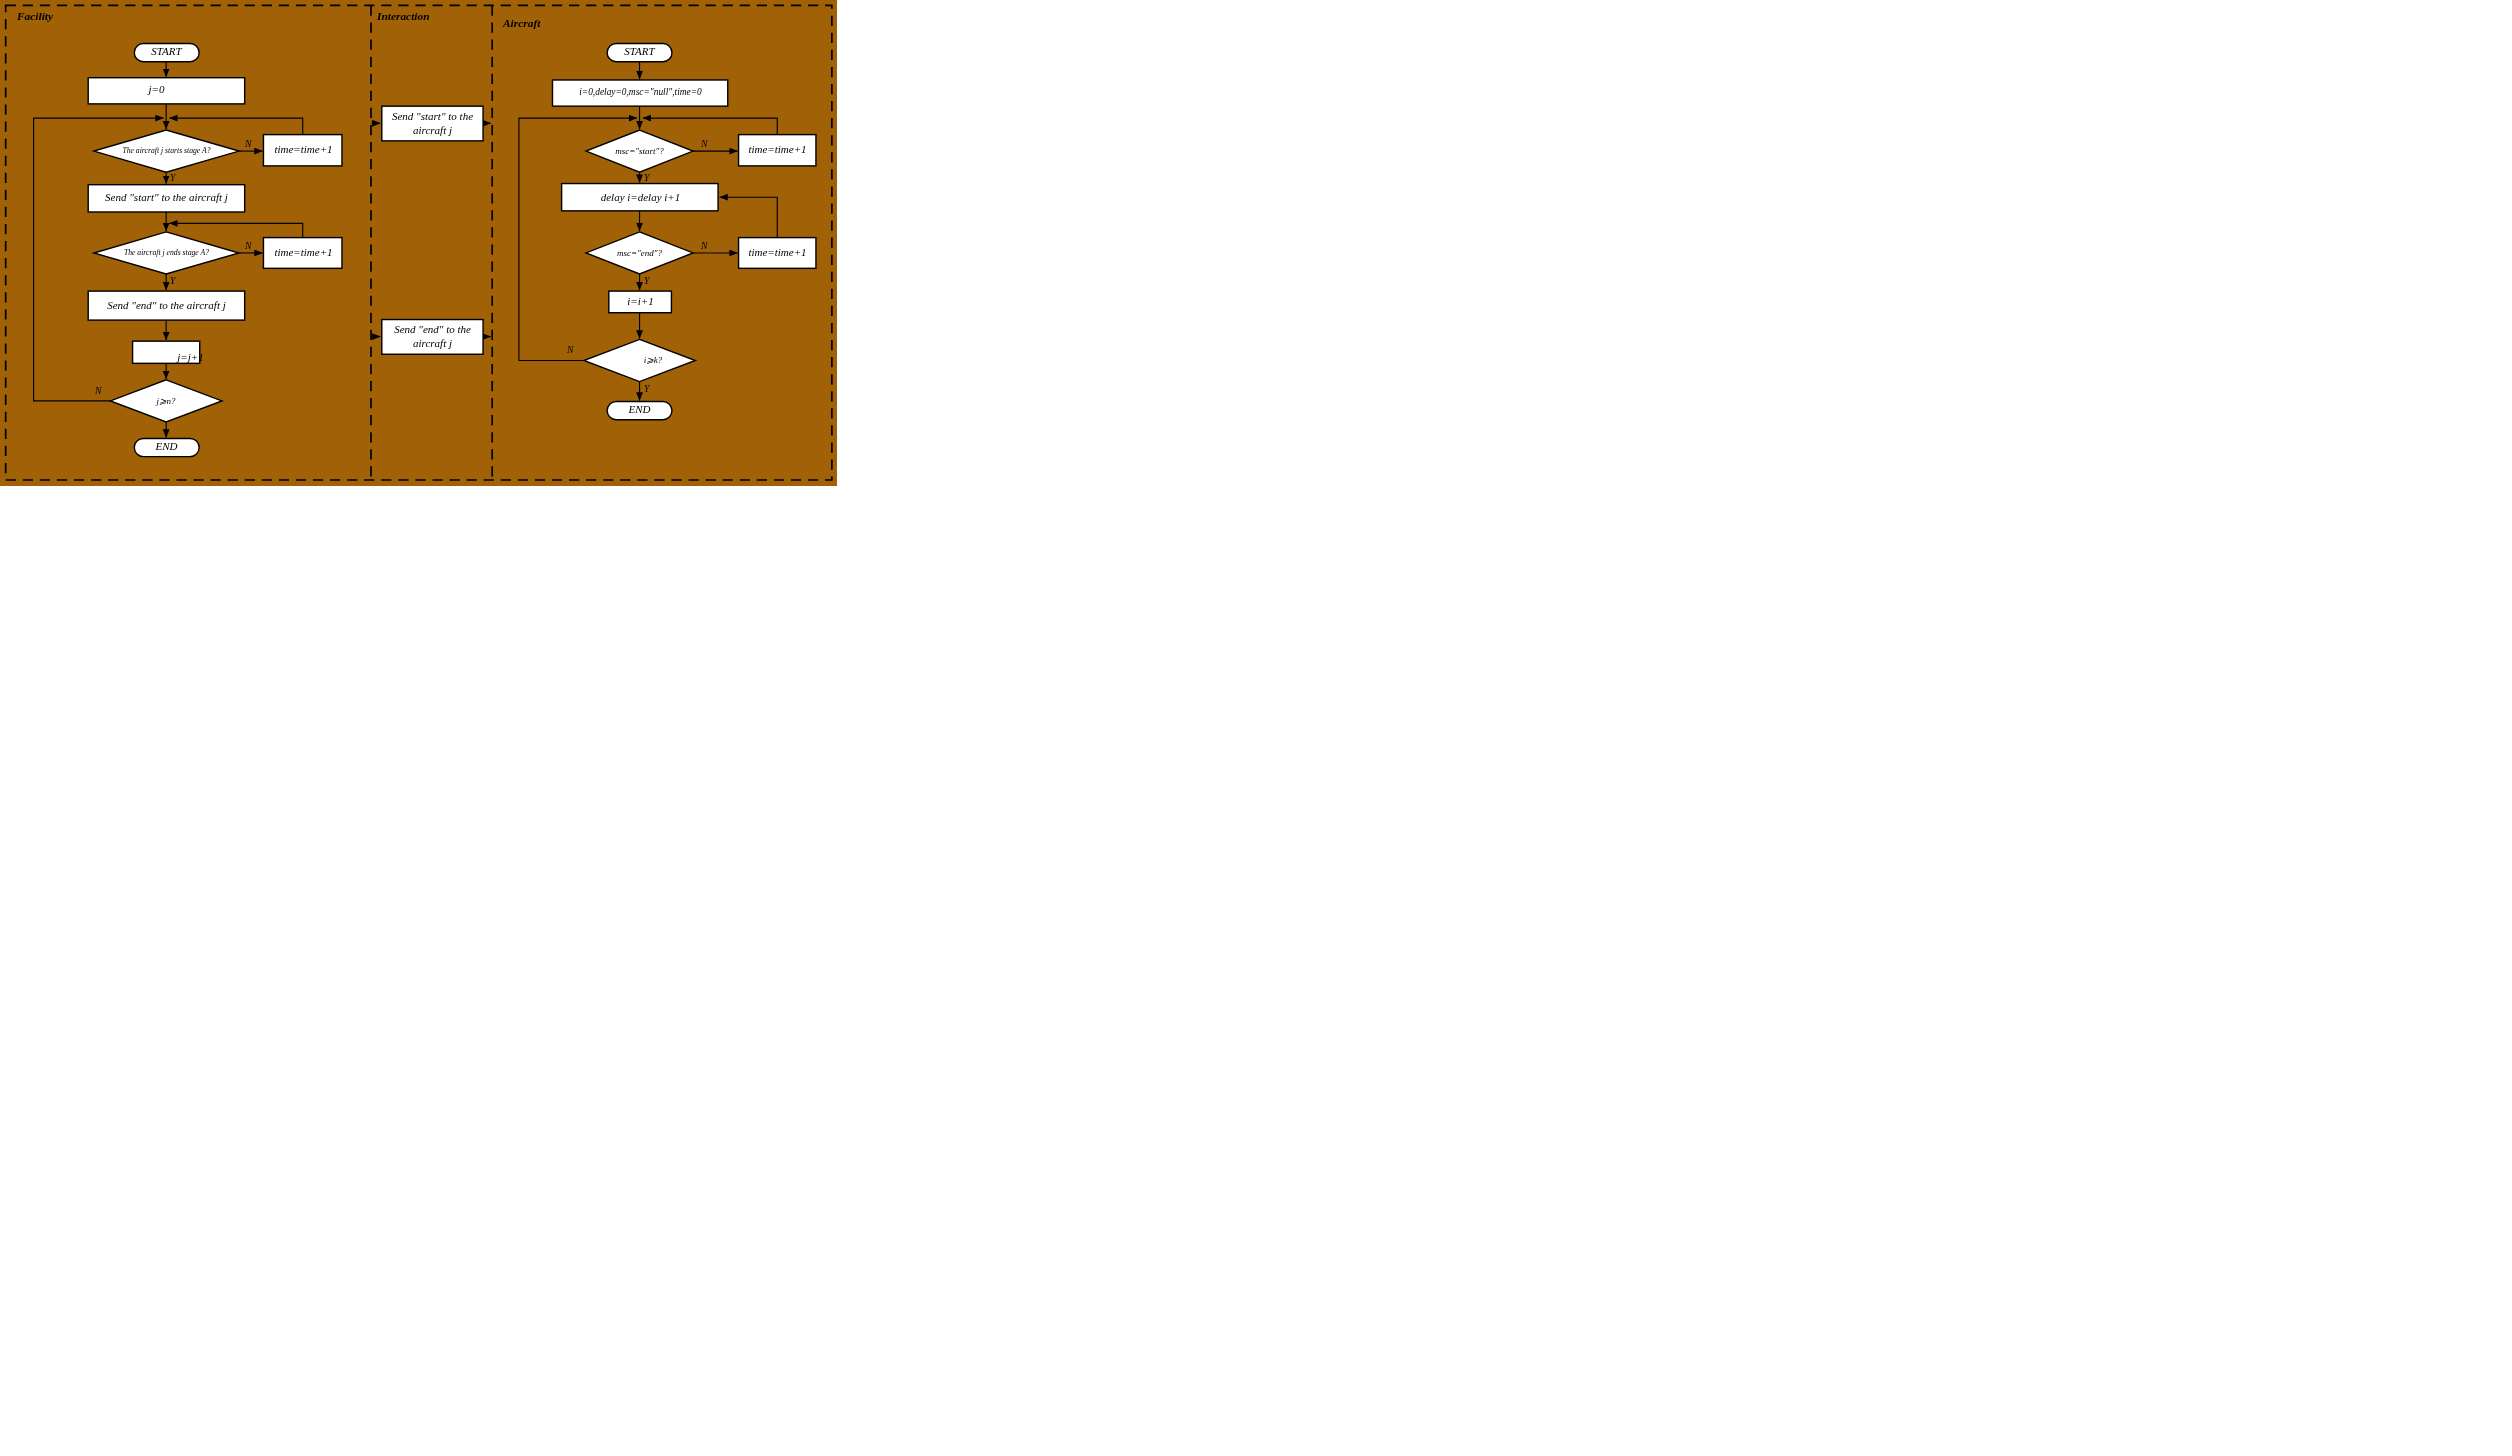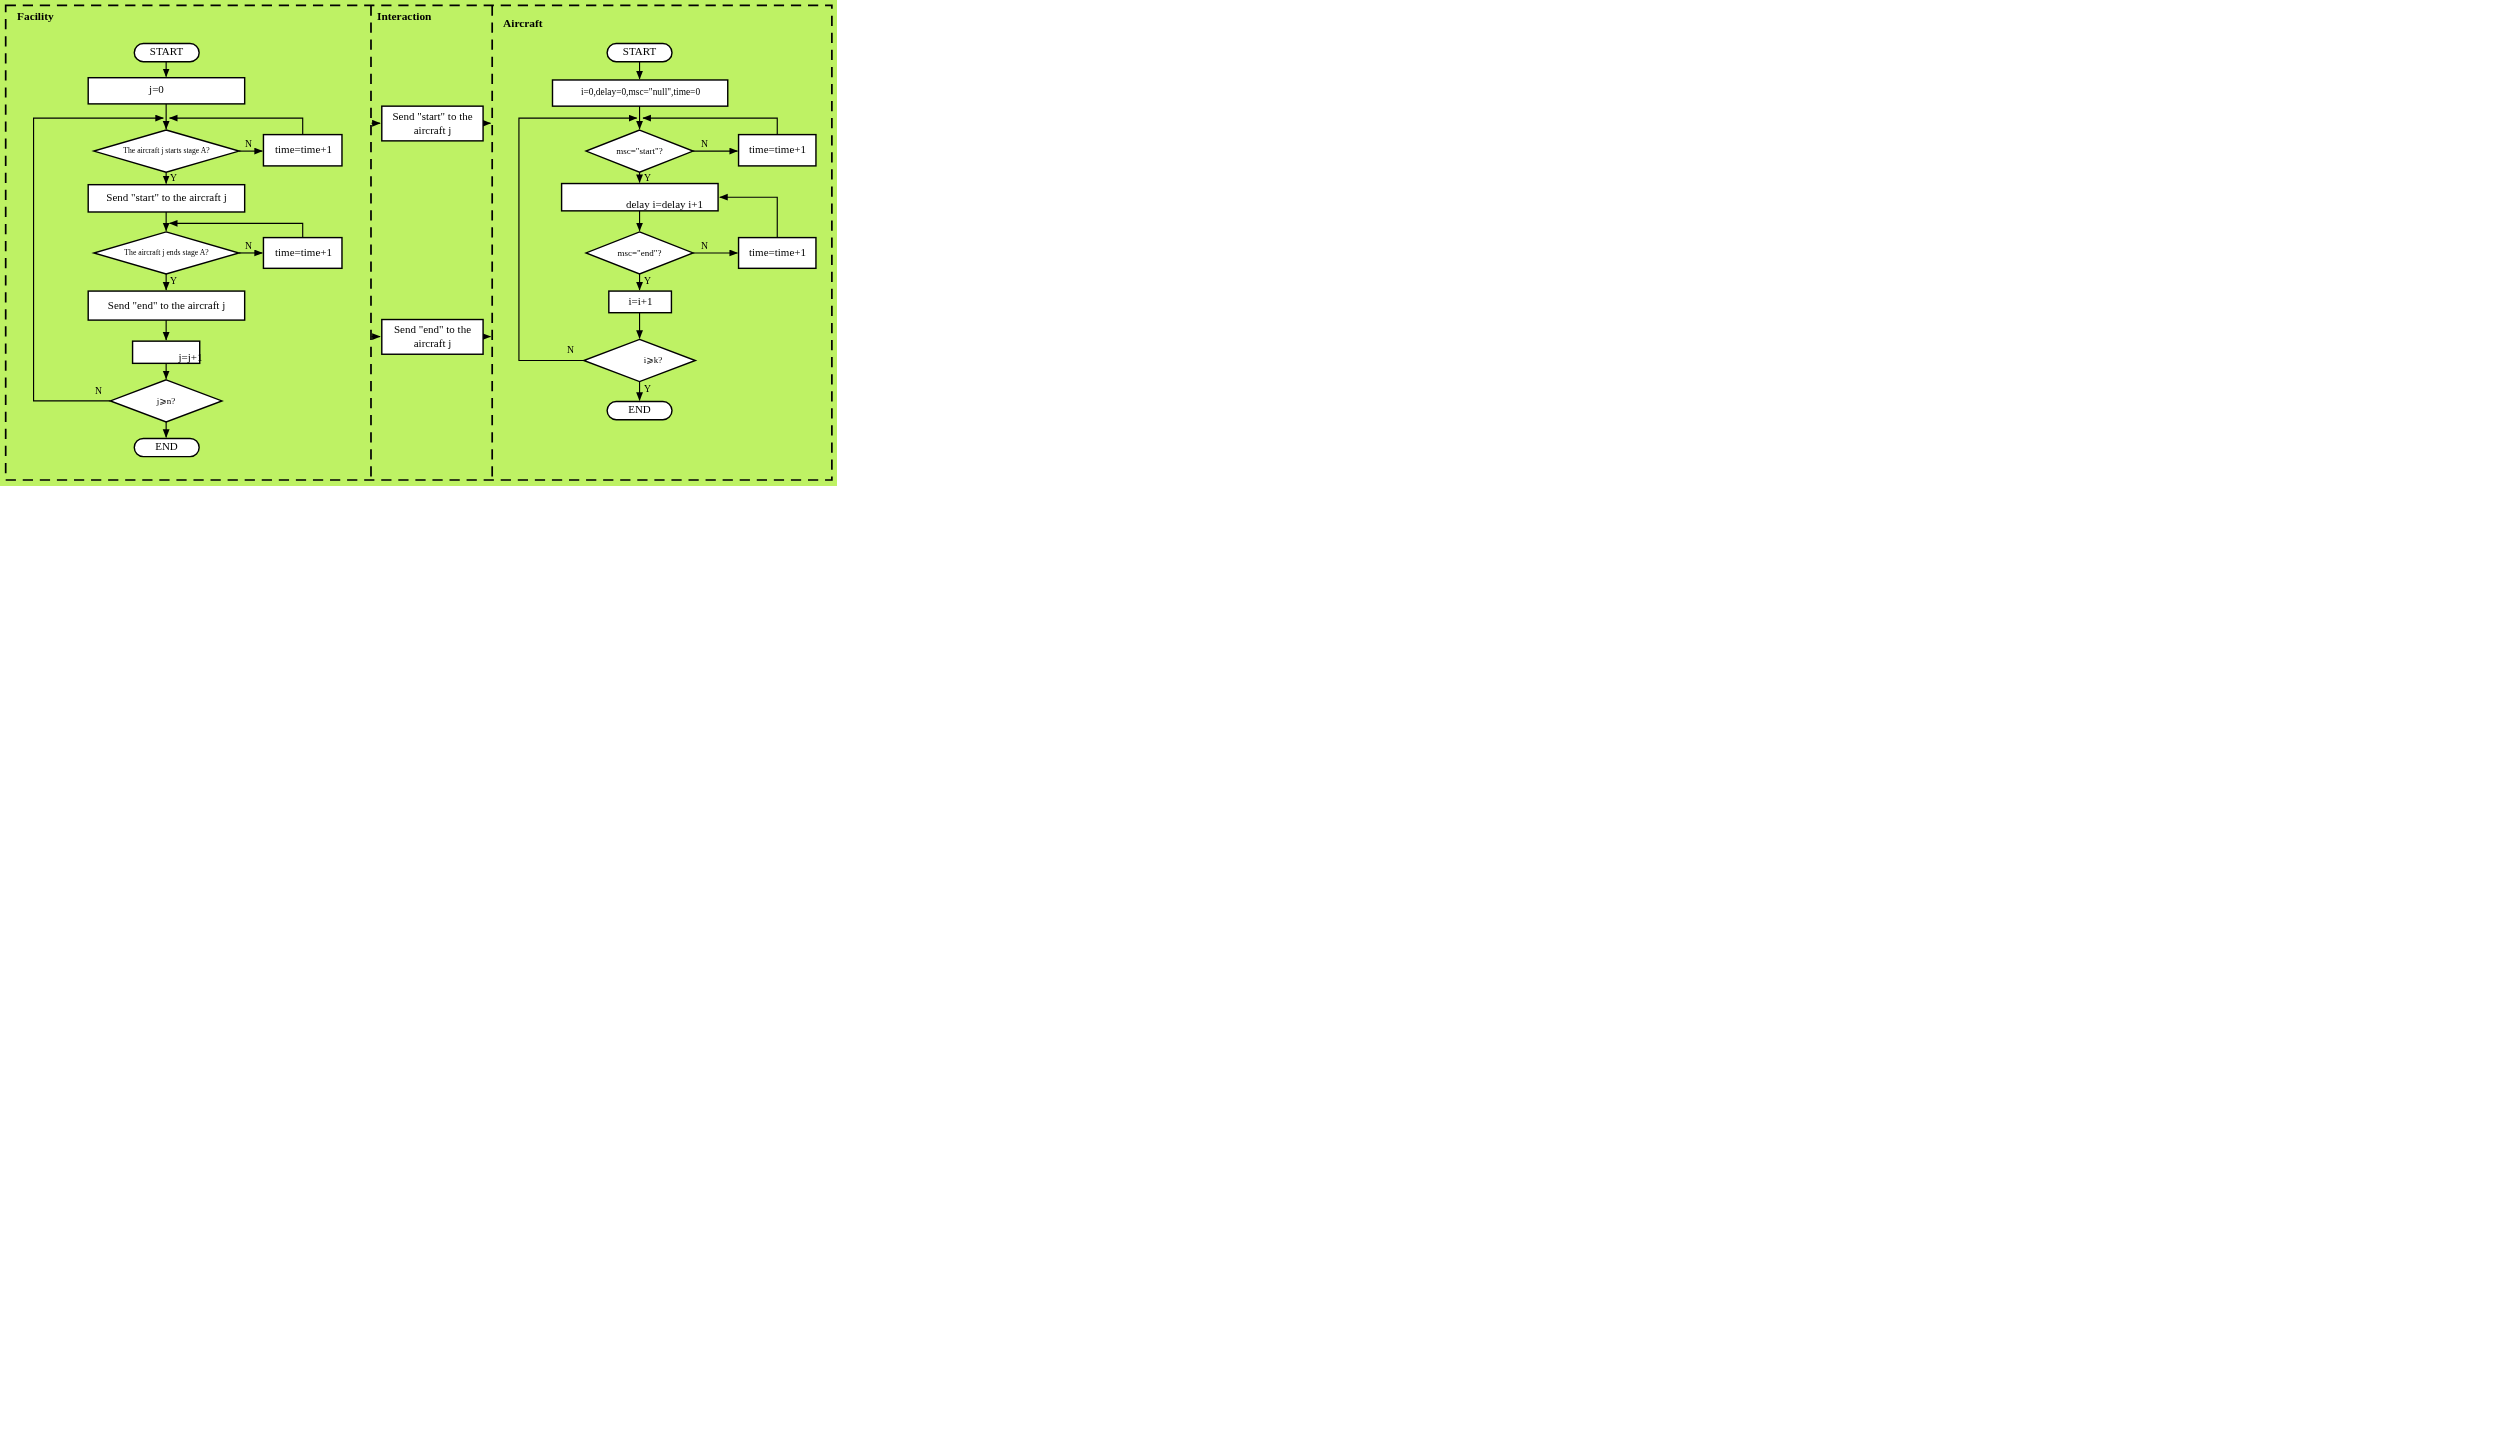--- a/index.html
+++ b/index.html
@@ -26,21 +26,21 @@
   .branch-label{
     position:absolute;font-size:9.7px;
   }
   .small-text{font-size:7.7px;text-align:right;}
   .mid-text{font-size:9px;}
   .init-text{font-size:9.4px;}
 </style>
 </head>
 <body>
 
-<div id="canvas" style="background: #bef264;">
+<div id="canvas" style="background: #a16207; font-style: italic;">
 
   <svg id="wires" viewBox="0 0 1471 853" xmlns="http://www.w3.org/2000/svg">
     <defs>
       <marker id="arr" markerUnits="userSpaceOnUse" markerWidth="16" markerHeight="13" refX="14" refY="6" orient="auto">
         <path d="M0,0 L15,6 L0,12 Z" fill="#000"></path>
       </marker>
     </defs>
 
     <g stroke="#000" stroke-width="3" fill="none" stroke-dasharray="18 12">
       <rect x="10" y="9" width="1452" height="834"></rect>
@@ -129,21 +129,21 @@
   <div class="node-label mid-text" style="left:110px;top:380px;width:112px;height:42px;">j⩾n?</div>
   <div class="node-label" style="left:134px;top:438px;width:65px;height:18px;">END</div>
 
   <div class="node-label" style="left:382px;top:106px;width:101px;height:35px;padding:0 4.6px;box-sizing:border-box;">Send "start" to the aircraft j</div>
   <div class="node-label" style="left:382px;top:319px;width:101px;height:35px;padding:0 4.6px;box-sizing:border-box;">Send "end" to the aircraft j</div>
 
   <div class="node-label" style="left:607px;top:43px;width:65px;height:18px;">START</div>
   <div class="node-label init-text" style="left:553px;top:80px;width:175px;height:26px;">i=0,delay=0,msc="null",time=0</div>
   <div class="node-label mid-text" style="left:586px;top:130px;width:107px;height:42px;">msc="start"?</div>
   <div class="node-label" style="left:739px;top:134px;width:77px;height:31px;">time=time+1</div>
-  <div class="node-label" style="left:562px;top:191px;width:157px;height:27px;padding-left:24px;">delay i=delay i+1</div>
+  <div class="node-label" style="left:562px;top:184px;width:157px;height:27px;">delay i=delay i+1</div>
   <div class="node-label mid-text" style="left:586px;top:232px;width:107px;height:42px;">msc="end"?</div>
   <div class="node-label" style="left:739px;top:237px;width:77px;height:31px;">time=time+1</div>
   <div class="node-label" style="left:609px;top:291px;width:63px;height:21px;">i=i+1</div>
   <div class="node-label mid-text" style="left:597px;top:339px;width:112px;height:42px;">i⩾k?</div>
   <div class="node-label" style="left:607px;top:401px;width:65px;height:18px;">END</div>
 
   <div class="branch-label" style="left:245px;top:138px;">N</div>
   <div class="branch-label" style="left:170px;top:172px;">Y</div>
   <div class="branch-label" style="left:245px;top:240px;">N</div>
   <div class="branch-label" style="left:170px;top:275px;">Y</div>

